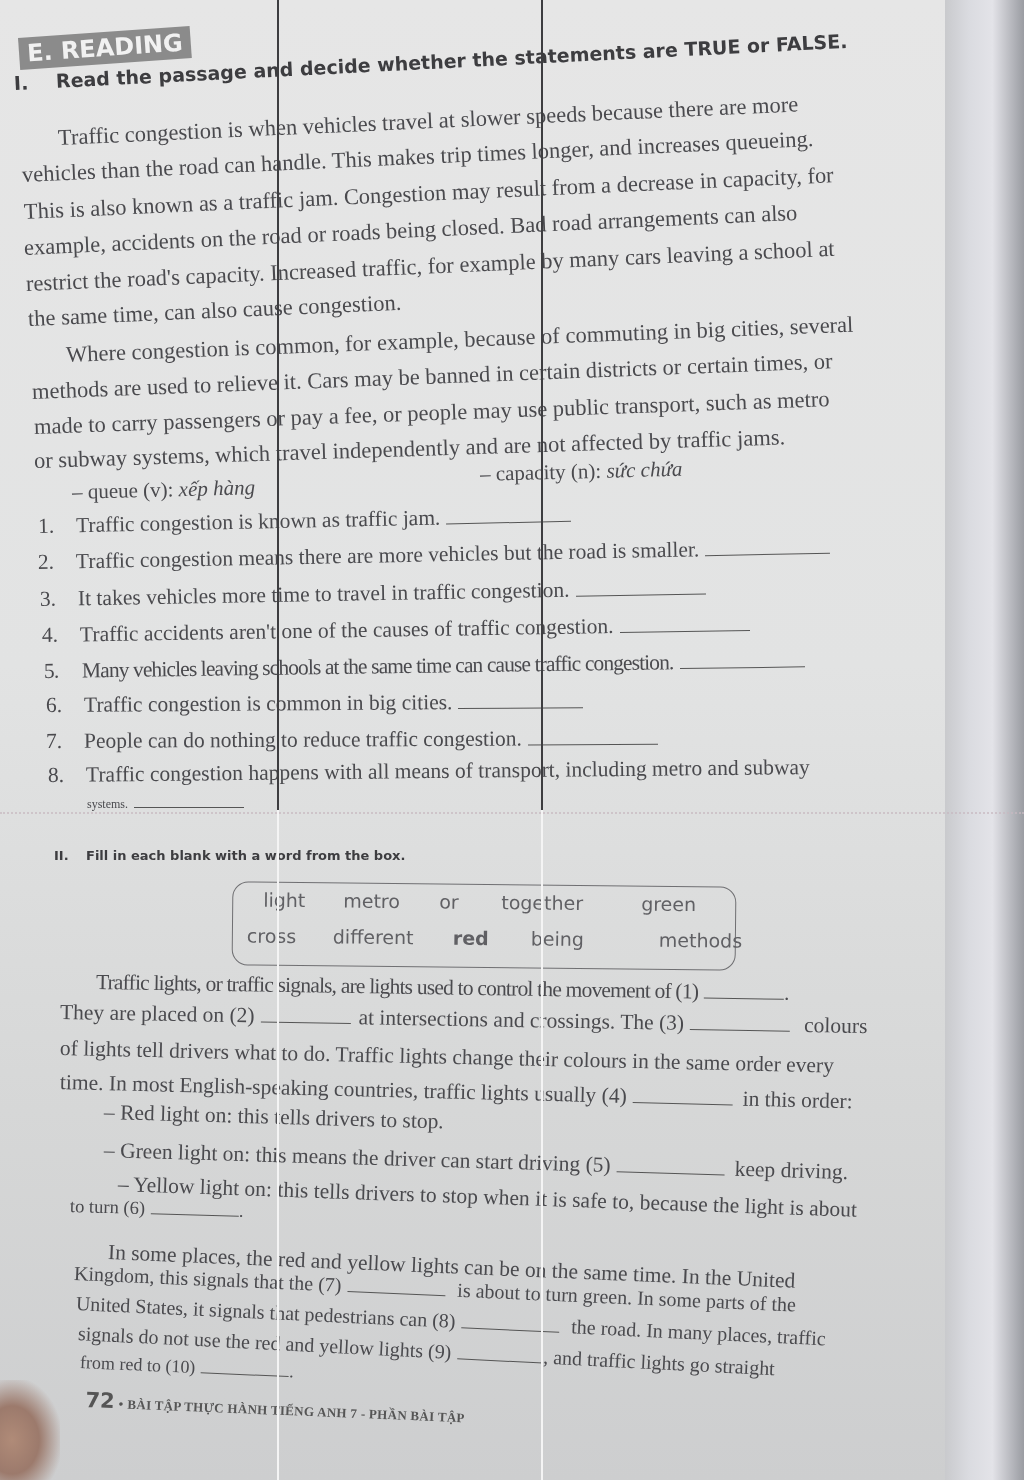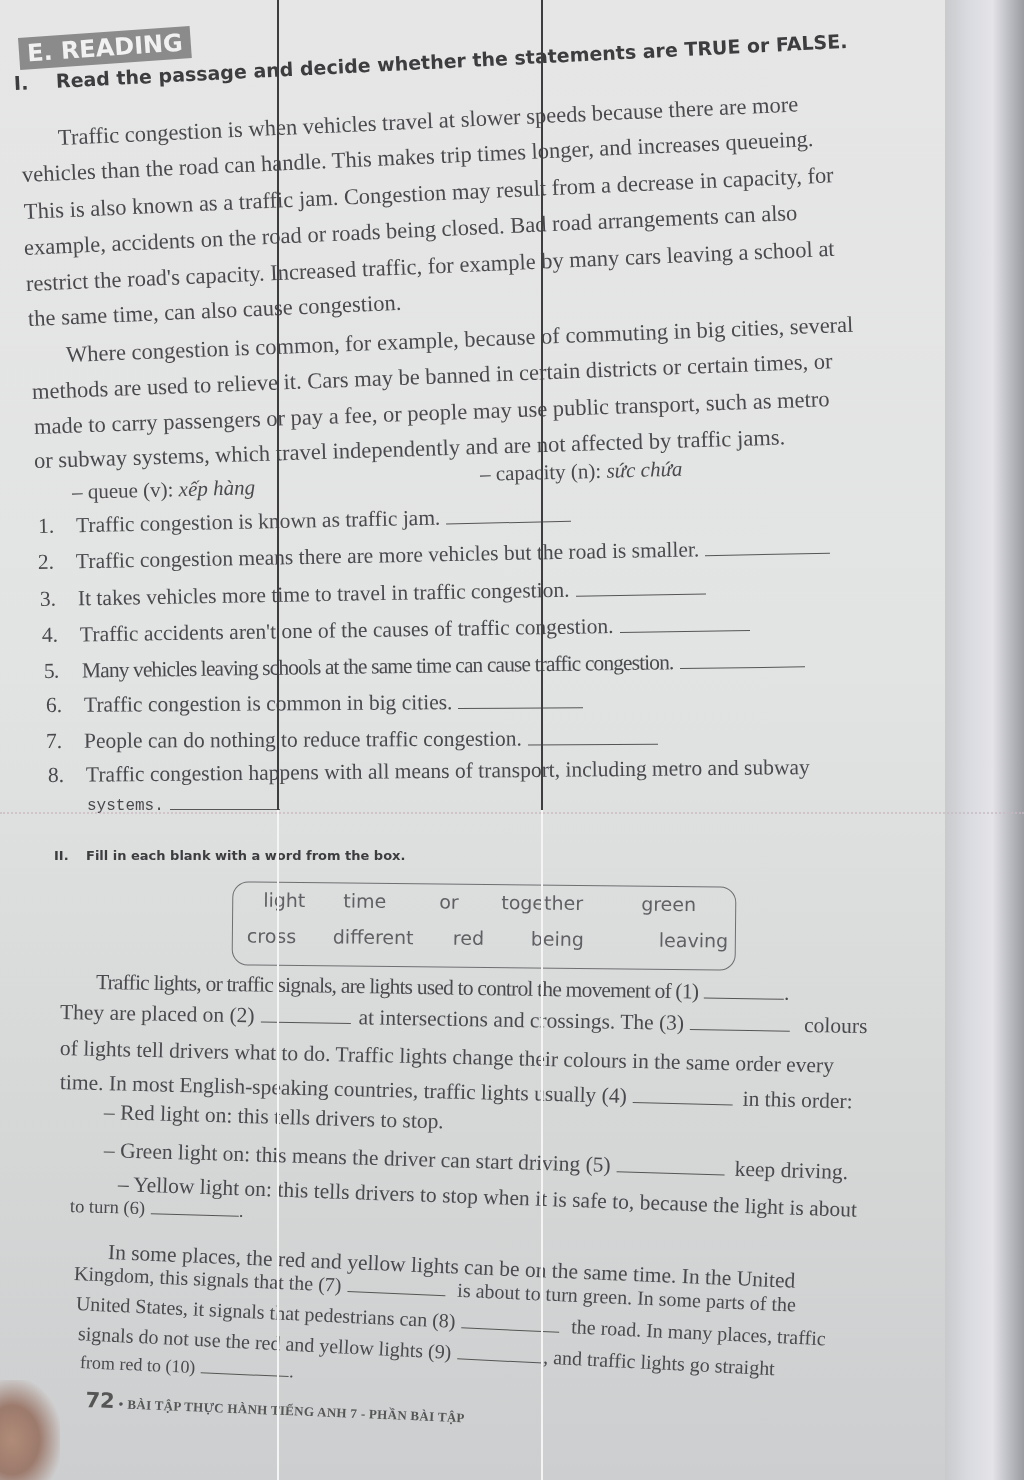--- a/index.html
+++ b/index.html
@@ -99,42 +99,42 @@
 </div>
 <div class="line" style="left:46px; top:693px; transform: rotate(-0.4deg); font-size:21.5px;">
   <span class="num">6.</span><span>Traffic congestion is common in big cities.</span><span class="blank" style="width:125px;"></span>
 </div>
 <div class="line" style="left:46px; top:729px; transform: rotate(-0.3deg); font-size:21.5px;">
   <span class="num">7.</span><span>People can do nothing to reduce traffic congestion.</span><span class="blank" style="width:130px;"></span>
 </div>
 <div class="line" style="left:48px; top:763px; transform: rotate(-0.6deg); font-size:21.5px;">
   <span class="num">8.</span><span>Traffic congestion happens with all means of transport, including metro and subway</span>
 </div>
-<div class="line" style="left:87px; top:797px; font-size:16px;font-family:Liberation Mono, monospace;">
+<div class="line" style="left:87px; top:797px; font-size:12px;">
   <span>systems.</span><span class="blank" style="width:110px;"></span>
 </div>
 
 <div class="line heading" style="left:54px; top:848px; font-size:13px;">
   <span style="display:inline-block;width:32px;">II.</span><span>Fill in each blank with a word from the box.</span>
 </div>
 
 <div class="wordbox">
   <div class="wb-row" style="top:6px;">
     <span class="wb-word" style="left:30px;">light</span>
-    <span class="wb-word" style="left:110px;">time</span>
+    <span class="wb-word" style="left:110px;">metro</span>
     <span class="wb-word" style="left:206px;">or</span>
     <span class="wb-word" style="left:268px;">together</span>
     <span class="wb-word" style="left:408px;">green</span>
   </div>
   <div class="wb-row" style="top:42px;">
     <span class="wb-word" style="left:14px;">cross</span>
     <span class="wb-word" style="left:100px;">different</span>
-    <span class="wb-word" style="left:220px;">red</span>
+    <span class="wb-word" style="left:220px;font-weight:bold;">red</span>
     <span class="wb-word" style="left:298px;">being</span>
-    <span class="wb-word" style="left:426px;">leaving</span>
+    <span class="wb-word" style="left:426px;">methods</span>
   </div>
 </div>
 
 <div class="line" style="left:96px; top:970px; transform: rotate(0.9deg); font-size:21.5px; letter-spacing:-0.8px;">
   <span>Traffic lights, or traffic signals, are lights used to control the movement of (1)</span><span class="blank" style="width:80px;"></span><span>.</span>
 </div>
 <div class="line" style="left:60px; top:1000px; transform: rotate(1.0deg); font-size:21.5px;">
   <span>They are placed on (2)</span><span class="blank" style="width:90px; margin-right:8px;"></span><span>at intersections and crossings. The (3)</span><span class="blank" style="width:100px; margin-right:14px;"></span><span>colours</span>
 </div>
 <div class="line" style="left:60px; top:1036px; transform: rotate(1.3deg); font-size:21.5px;">of lights tell drivers what to do. Traffic lights change their colours in the same order every</div>

